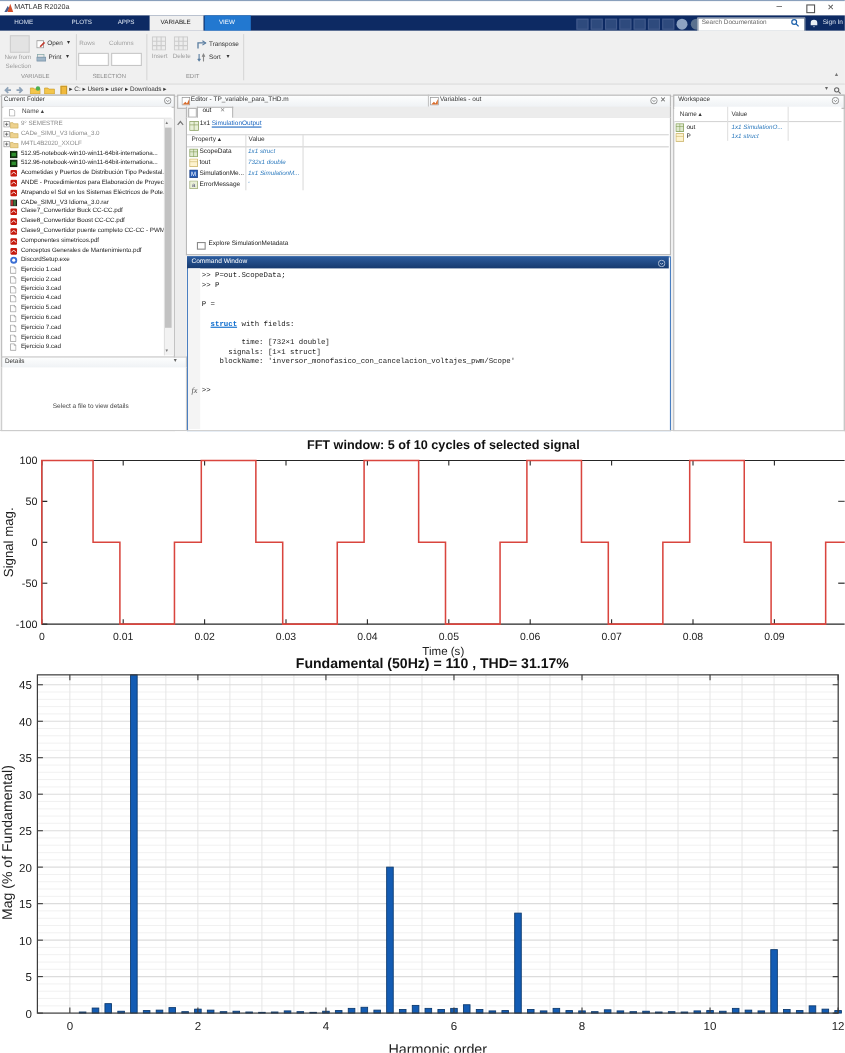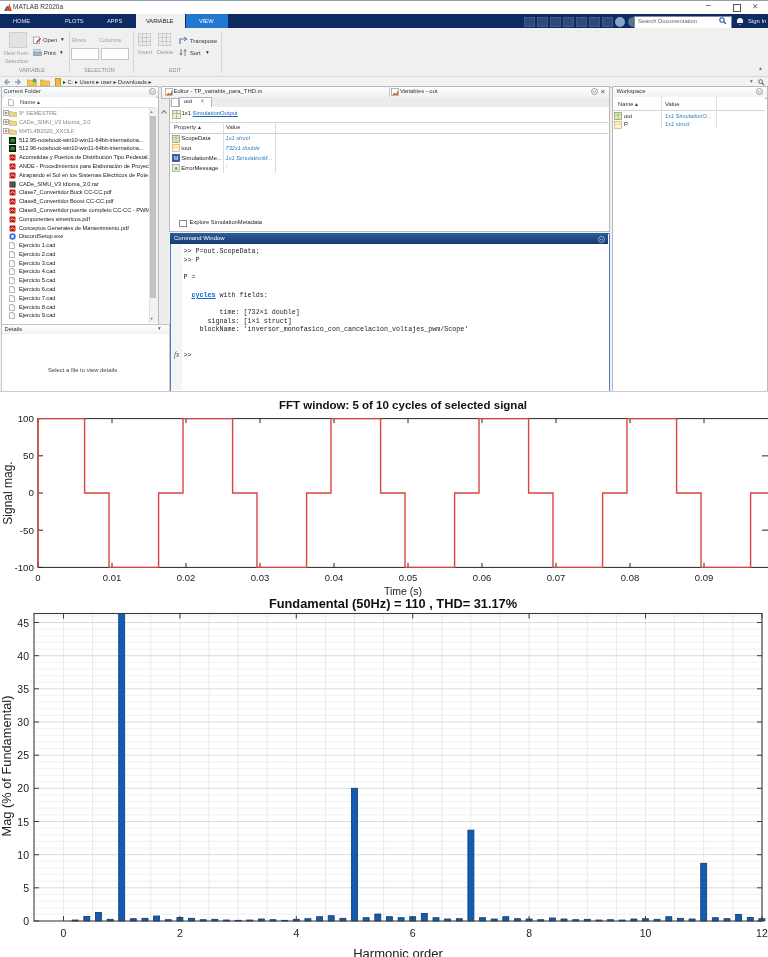--- a/index.html
+++ b/index.html
@@ -395,21 +395,21 @@
 <svg class="abs" style="left:598px;top:235.5px" width="7" height="7" viewBox="0 0 8 8">
     <circle cx="4" cy="4" r="3.4" fill="none" stroke="#cfd8e6" stroke-width="0.8"></circle>
     <path d="M2.5 3.5 L4 5 L5.5 3.5" fill="none" stroke="#cfd8e6" stroke-width="0.9"></path>
   </svg>
 <div style="position:absolute;left:171px;top:244px;width:11px;height:146px;background:#f4f4f4;"></div>
 <pre style="position:absolute;left:183.4px;top:247px;margin:0;font-family:&quot;Liberation Mono&quot;,monospace;font-size:6.7px;line-height:8.7px;color:#222;">&gt;&gt; P=out.ScopeData;
 &gt;&gt; P
 
 P = 
 
-  <span style="color:#0b6bcd;font-weight:bold;text-decoration:underline;">cycles</span> with fields:
+  <span style="color:#0b6bcd;font-weight:bold;text-decoration:underline;">struct</span> with fields:
 
          time: [732×1 double]
       signals: [1×1 struct]
     blockName: 'inversor_monofasico_con_cancelacion_voltajes_pwm/Scope'</pre>
 <div style="position:absolute;left:174px;top:351px;font-family:'Liberation Serif', serif;font-size:7.5px;color:#555;font-weight:normal;white-space:nowrap;line-height:8.5px;font-style:italic;">fx</div>
 <div style="position:absolute;left:183.4px;top:352px;font-family:'Liberation Mono', monospace;font-size:6.7px;color:#222;font-weight:normal;white-space:nowrap;line-height:7.7px;">&gt;&gt;</div>
 <div style="position:absolute;left:612px;top:86px;width:154px;height:305px;background:#fff;border:1px solid #b9b9b9;"></div>
 <div style="position:absolute;left:612px;top:86px;width:154px;height:10.5px;background:linear-gradient(#fdfefe,#eef1f4);border:1px solid #b9b9b9;"></div>
 <div style="position:absolute;left:616.5px;top:88.3px;font-family:'Liberation Sans', sans-serif;font-size:5.8px;color:#333;font-weight:normal;white-space:nowrap;line-height:6.8px;">Workspace</div>
 <svg class="abs" style="left:756px;top:88px" width="7" height="7" viewBox="0 0 8 8">

